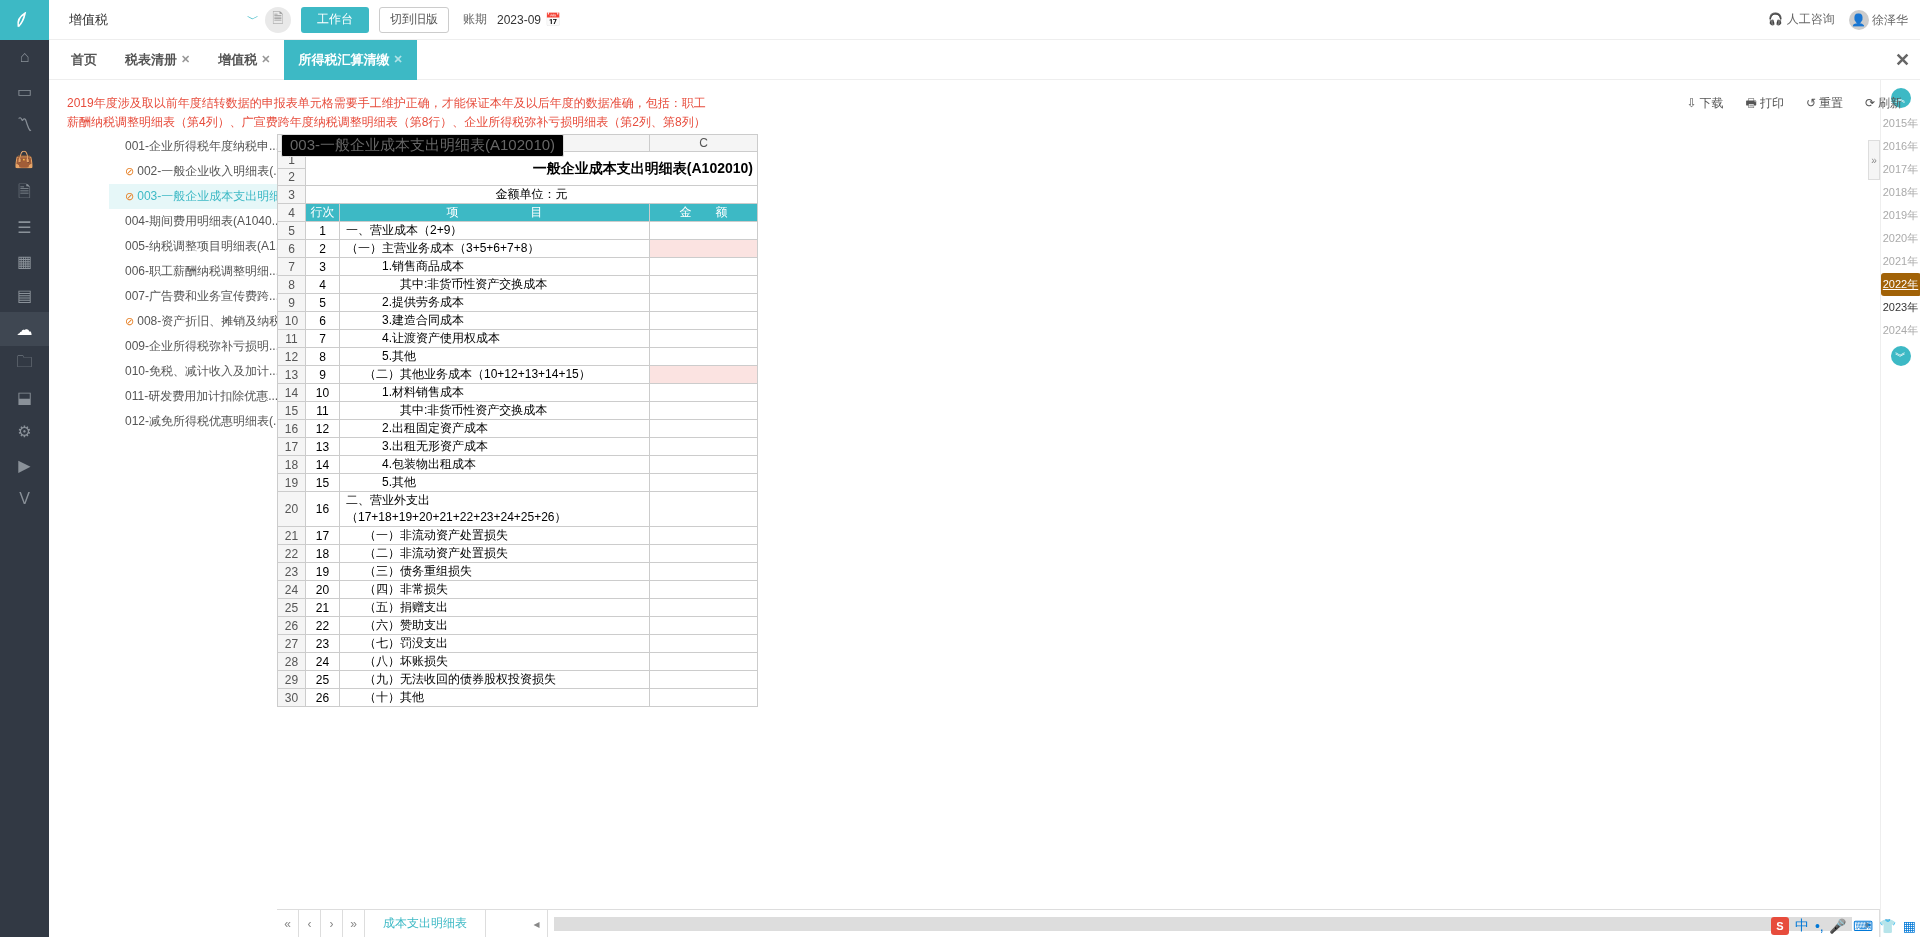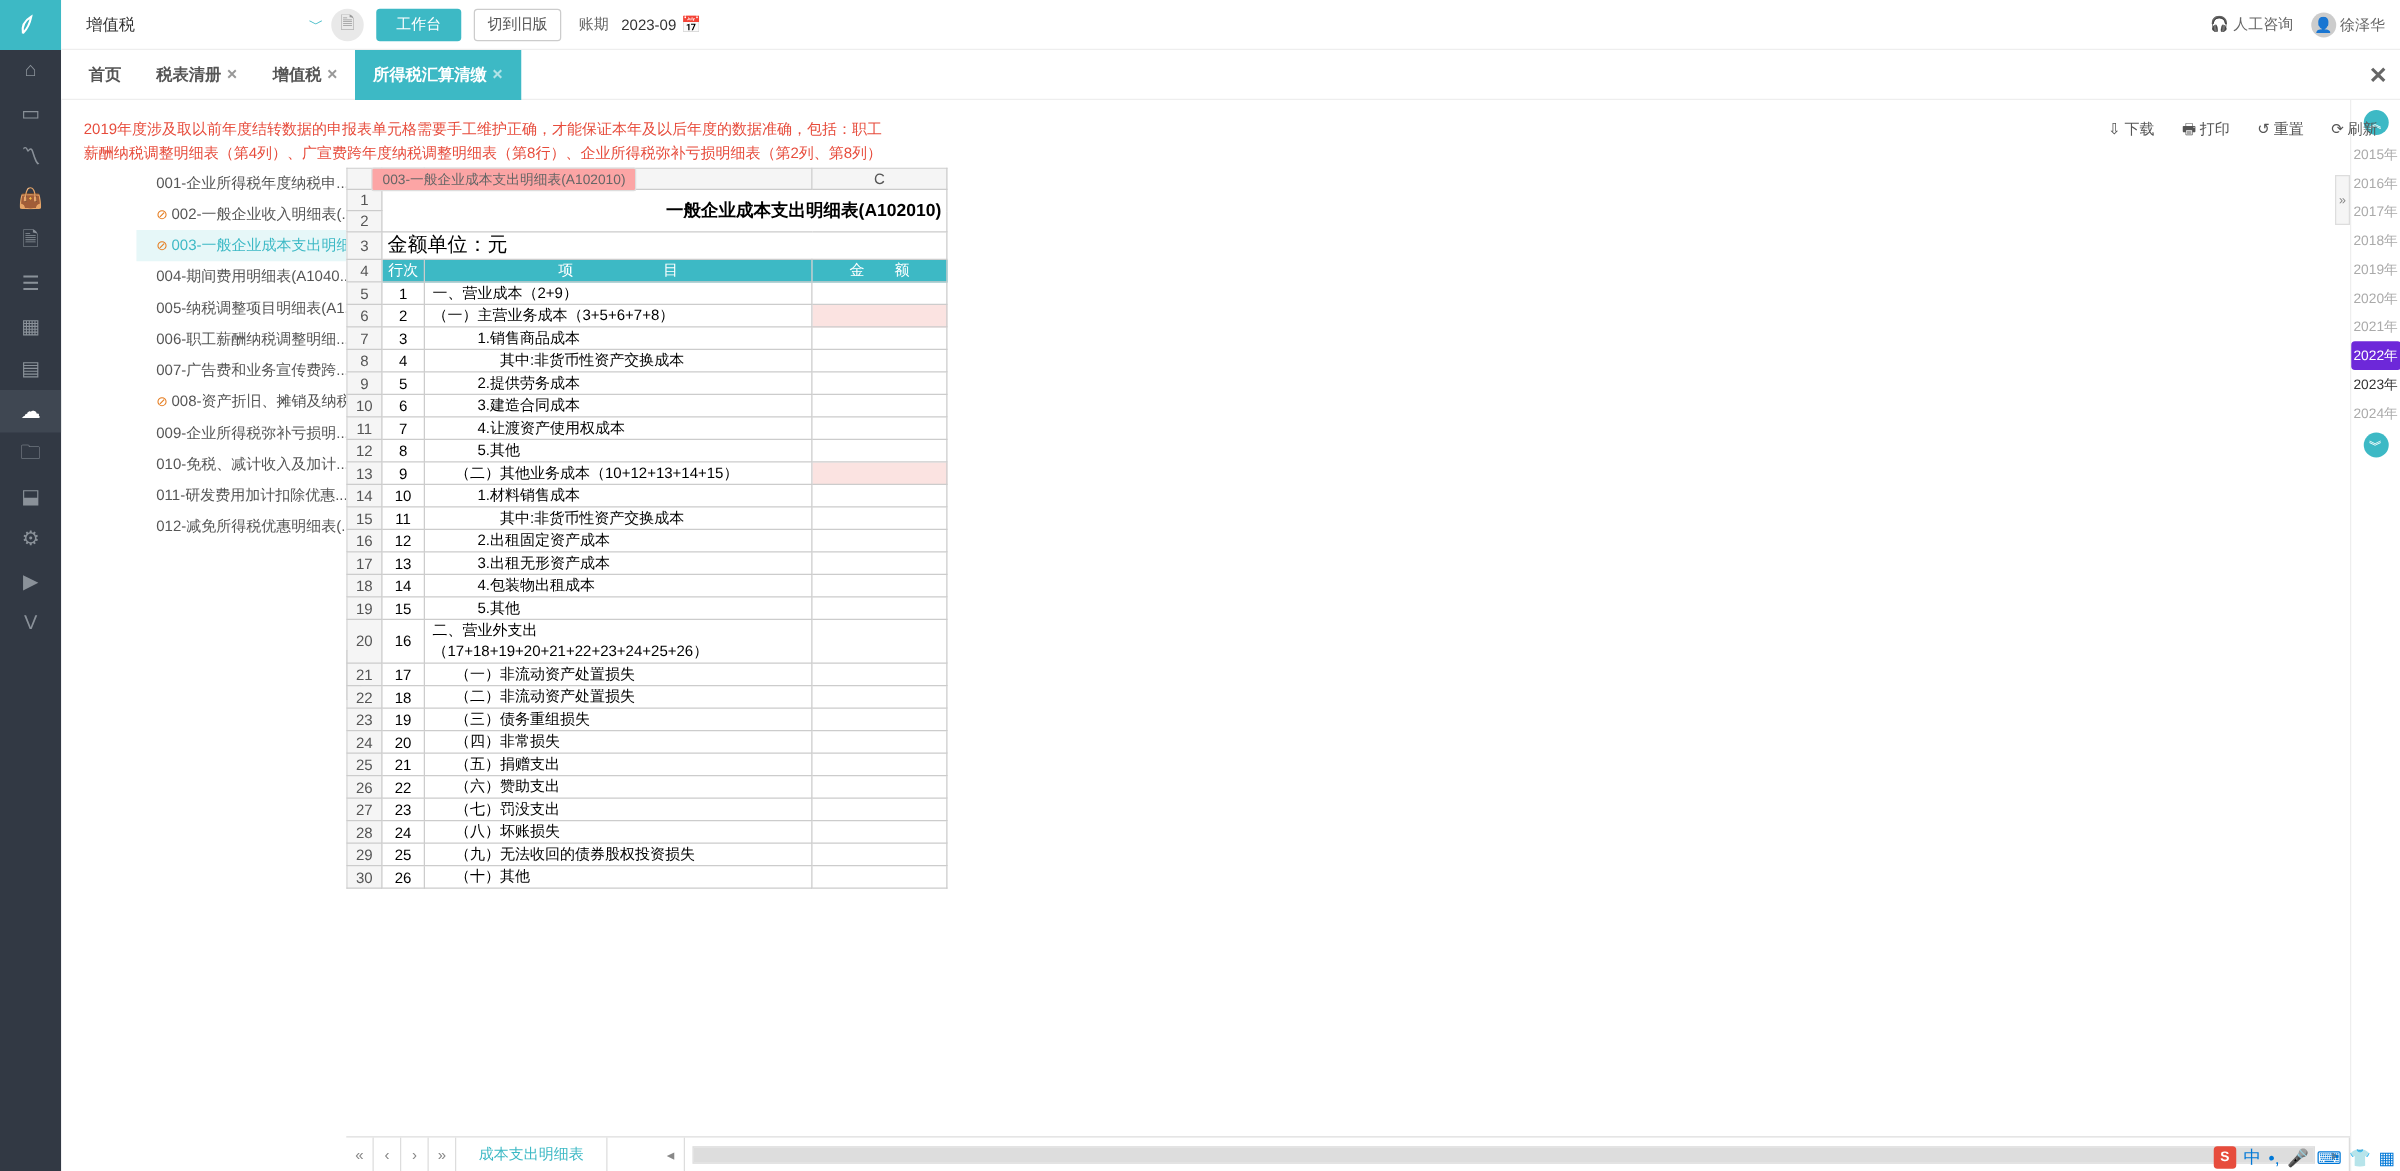--- a/index.html
+++ b/index.html
@@ -37,36 +37,36 @@
 .form-item .warn { color: #e67e22; font-size: 11px; margin-right: 3px; }
 .collapse-handle { position: absolute; left: 228px; top: 440px; width: 12px; height: 40px; background: #f5f5f5; border: 1px solid #ddd; display: flex; align-items: center; justify-content: center; font-size: 10px; color: #888; cursor: pointer; }
 .sheet-area { flex: 1; display: flex; flex-direction: column; padding-top: 54px; position: relative;}
 .sheet-scroll { flex: 1; overflow: auto; }
 table.sheet { border-collapse: collapse; font-size: 12px; }
 table.sheet td, table.sheet th { border: 1px solid #ccc; height: 17px; padding: 0 4px; }
 .colhdr { background: #f5f5f5; text-align: center; font-weight: normal; color: #555; }
 .rowhdr { background: #f5f5f5; text-align: center; color: #555; width: 28px; }
 .corner { background: #f5f5f5; width: 28px; }
 .title-cell { text-align: right; font-weight: bold; font-size: 14px; height: 30px !important; }
-.unit-cell { text-align: left; font-size: 16px; }
+.unit-cell { text-align: center; font-size: 12px; }
 .th-blue { background: #3db9c5; color: #fff; text-align: center; font-weight: normal; }
 .col-rownum { width: 34px; text-align: center; }
 .col-item { width: 310px; }
 .col-amt { width: 108px; }
 .pink { background: #fbe3e1; }
-.breadcrumb-float { position: absolute; top: 54px; left: 20px; background: #fca5a5; border: 1px solid #ddd; padding: 1px 8px; font-size: 11px; color: #666; z-index: 3; border-radius: 2px;}
+.breadcrumb-float { position: absolute; top: 54px; left: 4px; background: #000000; border: 1px solid #ddd; padding: 1px 8px; font-size: 15px; color: #666; z-index: 3; border-radius: 2px;}
 .sheet-tabs { height: 28px; display: flex; align-items: center; border-top: 1px solid #ddd; font-size: 12px; }
 .sheet-tabs .arrows { display: flex; }
 .sheet-tabs .arrow { width: 22px; height: 28px; display: flex; align-items: center; justify-content: center; border-right: 1px solid #ddd; color: #888; cursor: pointer; }
 .sheet-tab { padding: 0 18px; height: 28px; display: flex; align-items: center; color: #3db9c5; border-right: 1px solid #ddd; cursor: pointer; }
 .hscroll { flex: 1; height: 14px; border: 1px solid #ddd; margin: 7px 6px; position: relative; background: #f5f5f5; }
 .hscroll .thumb { position: absolute; left: 0; top: 0; bottom: 0; width: 100%; background: #ddd; }
 .year-rail { width: 40px; background: #fff; border-left: 1px solid #eee; display: flex; flex-direction: column; align-items: center; padding-top: 8px; gap: 0; font-size: 11px; color: #aaa; }
 .year-btn { width: 40px; height: 23px; display: flex; align-items: center; justify-content: center; cursor: pointer; }
-.year-btn.active { background: #6d28d9; color: #fff; border-radius: 3px; }
+.year-btn.active { background: #a16207; color: #fff; border-radius: 3px; text-decoration: underline; }
 .year-btn.current { color: #333; }
 .circle-btn { width: 20px; height: 20px; border-radius: 50%; background: #3db9c5; color: #fff; display: flex; align-items: center; justify-content: center; font-size: 11px; margin-bottom: 4px; }
 .expand-handle { position: absolute; right: 40px; top: 60px; width: 12px; height: 40px; background: #f5f5f5; border: 1px solid #ddd; display: flex; align-items: center; justify-content: center; font-size: 10px; color: #888; cursor: pointer; }
 .ime-bar { position: absolute; bottom: 2px; right: 4px; display: flex; align-items: center; gap: 6px; font-size: 13px; }
 .ime-logo { width: 18px; height: 18px; background: #e74c3c; border-radius: 3px; color: #fff; display: flex; align-items: center; justify-content: center; font-weight: bold; font-size: 11px;}
 .ime-icon { color: #0078d7; font-size: 14px; }
 </style>
 </head>
 <body>
 

